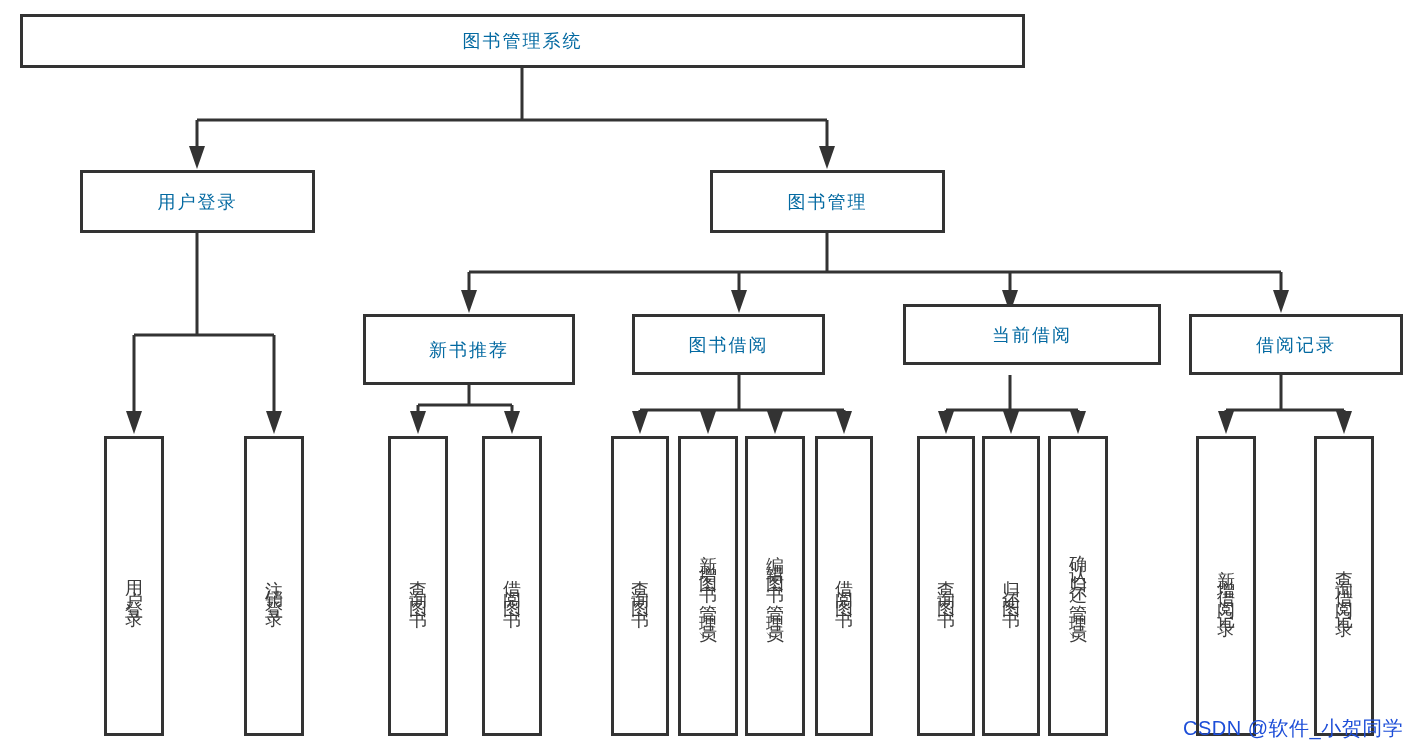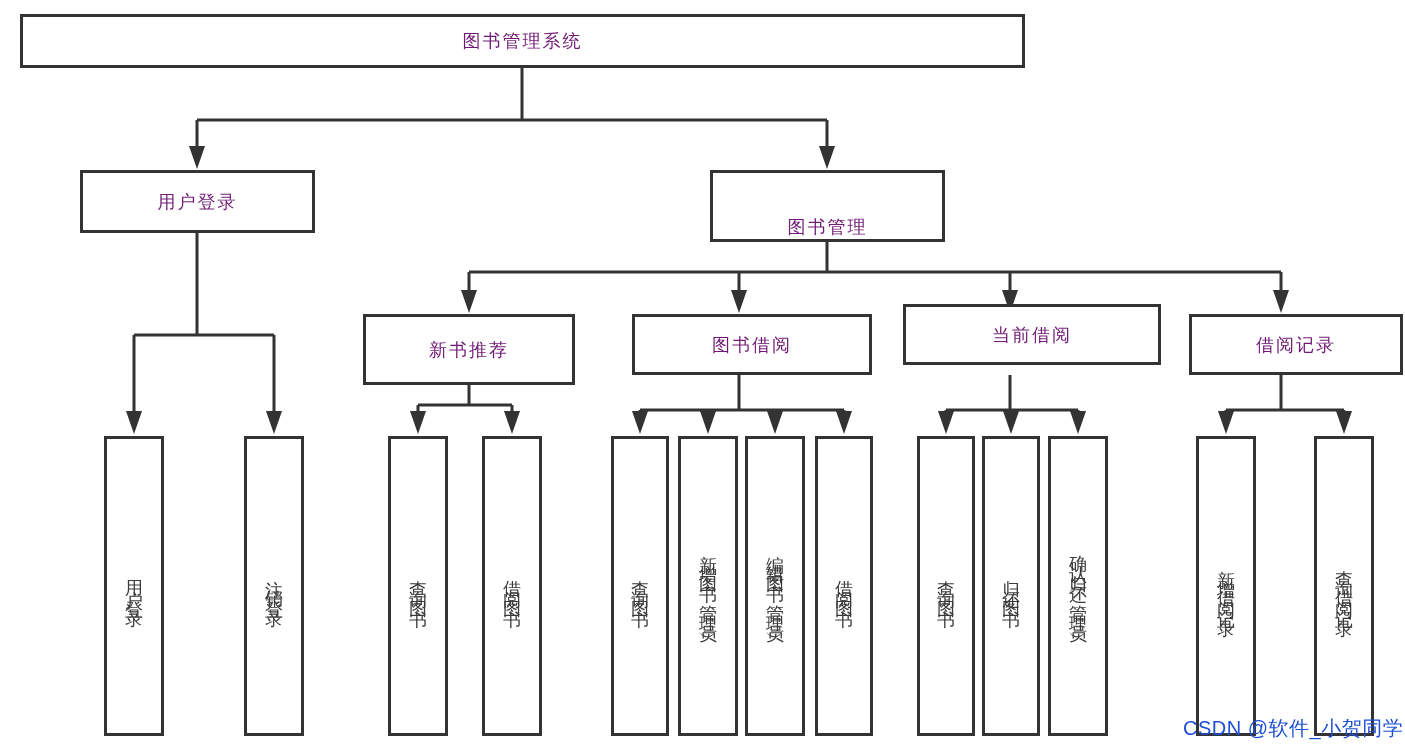--- a/index.html
+++ b/index.html
@@ -36,21 +36,21 @@
     position: absolute;
     box-sizing: border-box;
     border: 3px solid #333333;
     background: #ffffff;
     display: flex;
     align-items: center;
     justify-content: center;
   }
   .box .label {
     font-size: 18px;
-    color: #701a75;
+    color: #0369a1;
     letter-spacing: 2px;
     white-space: nowrap;
   }
   .leaf {
     position: absolute;
     box-sizing: border-box;
     border: 3px solid #333333;
     background: #ffffff;
     top: 436px;
     height: 300px;
@@ -126,28 +126,28 @@
     </g>
   </svg>
 
   <div class="box" style="left:20px; top:14px; width:1005px; height:54px;">
     <span class="label">图书管理系统</span>
   </div>
 
   <div class="box" style="left:80px; top:170px; width:235px; height:63px;">
     <span class="label">用户登录</span>
   </div>
-  <div class="box" style="left:710px; top:170px; width:235px; height:72px;align-items:flex-end;">
+  <div class="box" style="left:710px; top:170px; width:235px; height:63px;">
     <span class="label">图书管理</span>
   </div>
 
   <div class="box" style="left:363px; top:314px; width:212px; height:71px;">
     <span class="label">新书推荐</span>
   </div>
-  <div class="box" style="left:632px; top:314px; width:240px; height:61px;">
+  <div class="box" style="left:632px; top:314px; width:193px; height:61px;">
     <span class="label">图书借阅</span>
   </div>
   <div class="box" style="left:903px; top:304px; width:258px; height:61px;">
     <span class="label">当前借阅</span>
   </div>
   <div class="box" style="left:1173px; top:314px; width:214px; height:61px;margin-left:16px;">
     <span class="label">借阅记录</span>
   </div>
 
   <div class="leaf" style="left:104px; width:60px;">

